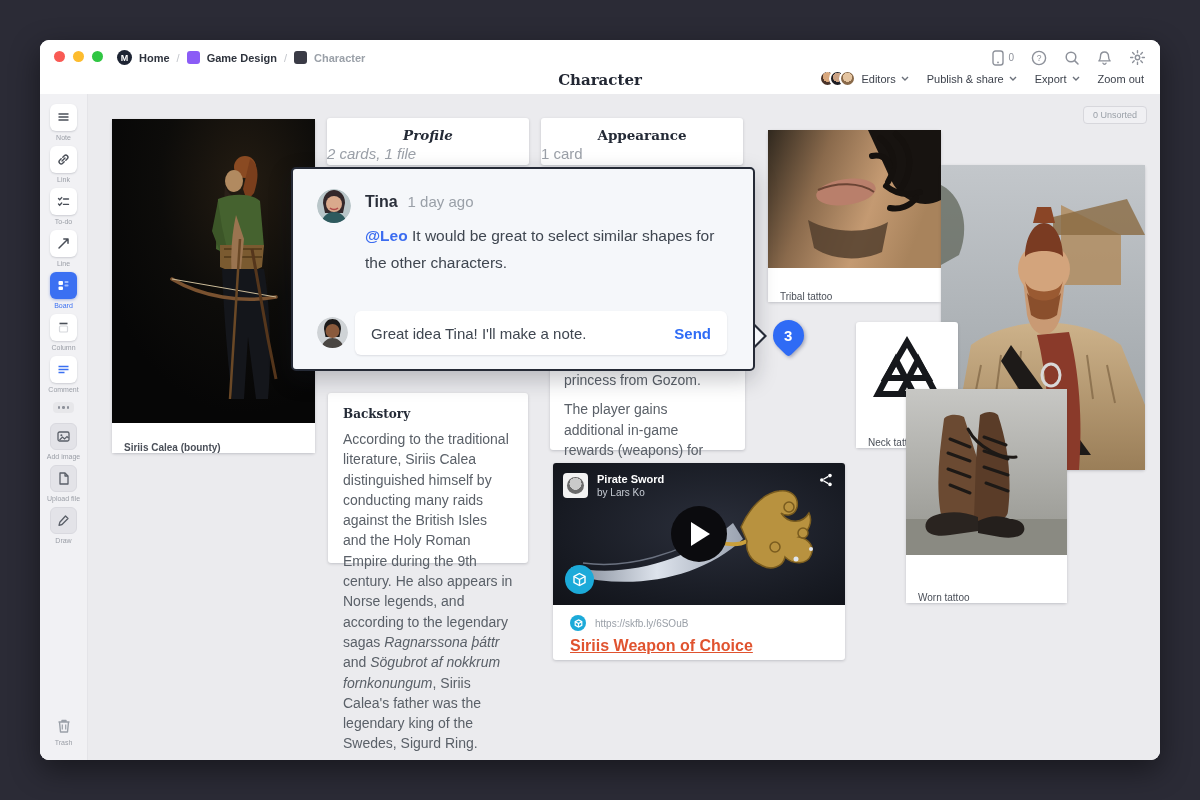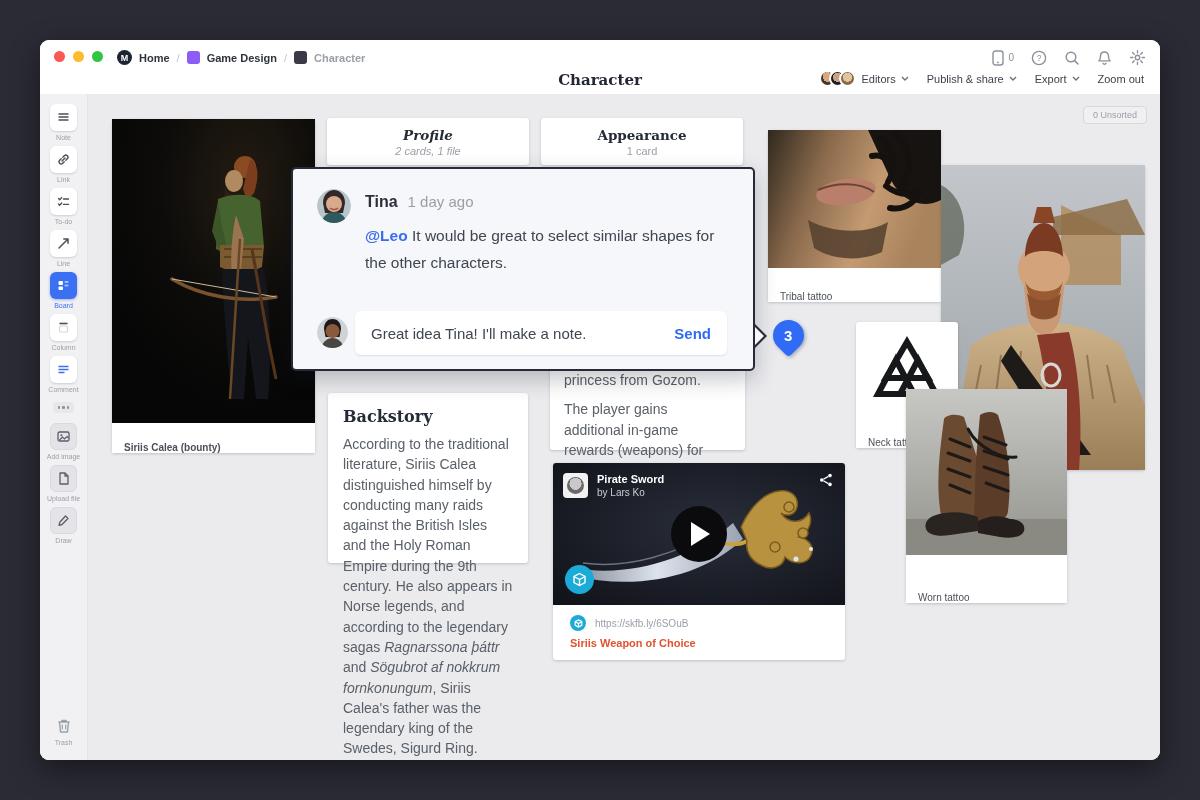--- a/index.html
+++ b/index.html
@@ -46,24 +46,24 @@
   .more-dots i { width:2.5px; height:2.5px; border-radius:50%; background:#8d919a; }
   .tool-trash { position:absolute; bottom:14px; left:0; right:0; display:flex; flex-direction:column; align-items:center; }
 
   
   .card { position:absolute; background:#fff; border-radius:3px; box-shadow:0 1px 3px rgba(40,44,60,.22); }
   .caption { position:absolute; left:0; right:0; bottom:0; background:#fff; font-size:10px; color:#4a4f58; display:flex; align-items:flex-start; padding:9px 12px 0; }
   .imgfill { position:absolute; top:0; left:0; right:0; overflow:hidden; }
   .imgfill svg { display:block; }
 
   .tile-title { font-family:"DejaVu Serif", serif; font-weight:bold; font-size:13.5px; color:#242a36; text-align:center; margin-top:9px; }
-  .tile-meta { font-size:11px; color:#9ba0a8; text-align:center; margin-top:2px; }
+  .tile-meta { font-size:15px; color:#9ba0a8; margin-top:2px; }
 
   .note-text { font-size:14px; color:#5a6068; line-height:1.45; }
-  .backstory-title { font-family:"DejaVu Serif", serif; font-weight:bold; font-size:16px; color:#242a36; margin-bottom:8px; }
+  .backstory-title { font-family:"DejaVu Serif", serif; font-weight:bold; font-size:12px; color:#242a36; margin-bottom:8px; }
 
   
   .popup { position:absolute; left:251px; top:73px; width:464px; height:204px; background:#f5f7fa; border:2.5px solid #252a36; border-radius:5px; z-index:50; box-shadow:0 8px 22px rgba(20,24,36,.25); }
   .popup .arrow-o { position:absolute; right:-27px; top:154px; width:0; height:0; border:13px solid transparent; border-left-color:#252a36; }
   .popup .arrow-i { position:absolute; right:-20px; top:158px; width:0; height:0; border:9px solid transparent; border-left-color:#f5f7fa; }
   .pav { position:absolute; border-radius:50%; overflow:hidden; }
   .pav svg { display:block; }
   .p-name { position:absolute; left:72px; top:24px; font-size:16px; font-weight:bold; color:#2a2f3a; }
   .p-time { font-size:15px; font-weight:normal; color:#9aa0a8; margin-left:10px; }
   .p-text { position:absolute; left:72px; top:53px; width:370px; font-size:15.5px; line-height:27px; color:#3f4650; }
@@ -81,21 +81,21 @@
   .v-avatar i { width:17px; height:17px; border-radius:50%; background:radial-gradient(circle at 50% 40%, #c9c9c9 0 45%, #6a6a6a 46%); }
   .v-title { position:absolute; left:44px; top:10px; font-size:11px; font-weight:bold; color:#fff; }
   .v-author { position:absolute; left:44px; top:24px; font-size:10px; color:#c7ccd4; }
   .v-share { position:absolute; right:12px; top:10px; }
   .play { position:absolute; left:50%; top:50%; transform:translate(-50%,-50%); width:56px; height:56px; border-radius:50%; background:#0b0b0e; display:flex; align-items:center; justify-content:center; }
   .play i { width:0; height:0; border:12px solid transparent; border-left:19px solid #fff; margin-left:14px; }
   .sf-logo { position:absolute; left:12px; bottom:11px; width:29px; height:29px; border-radius:50%; background:#1caad9; display:flex; align-items:center; justify-content:center; }
   .link-row { position:absolute; left:17px; top:152px; display:flex; align-items:center; gap:9px; }
   .sf-mini { width:16px; height:16px; border-radius:50%; background:#1caad9; display:flex; align-items:center; justify-content:center; }
   .url-text { font-size:10px; color:#9aa0a8; }
-  .embed-link { position:absolute; left:17px; top:174px; font-size:11px; font-weight:bold; color:#e0532f; }
+  .embed-link { position:absolute; left:17px; top:174px; font-size:16px; font-weight:bold; color:#e0532f; text-decoration:underline; }
 
   .unsorted { position:absolute; right:13px; top:12px; height:18px; padding:0 9px; background:#f0f0f3; border:1px solid #d7d7dc; border-radius:4px; font-size:9px; color:#9aa0a8; display:flex; align-items:center; }
 </style>
 </head>
 <body>
 
 <div class="window">
 
   <div class="hdr">
     <div class="hdr-row1">

